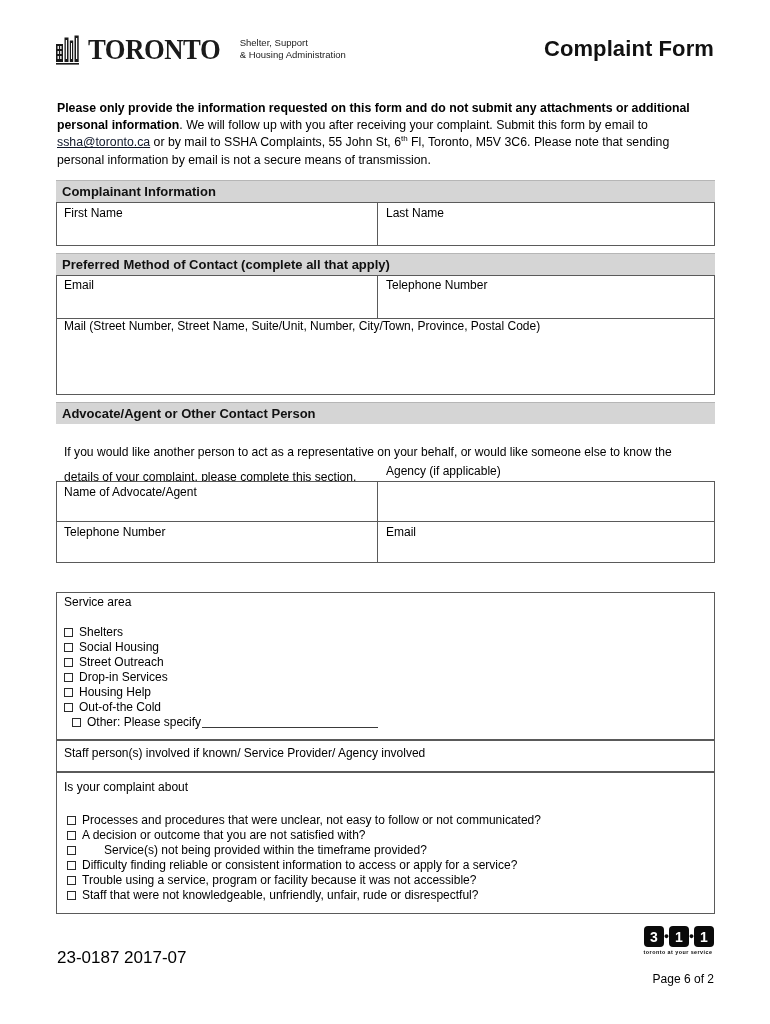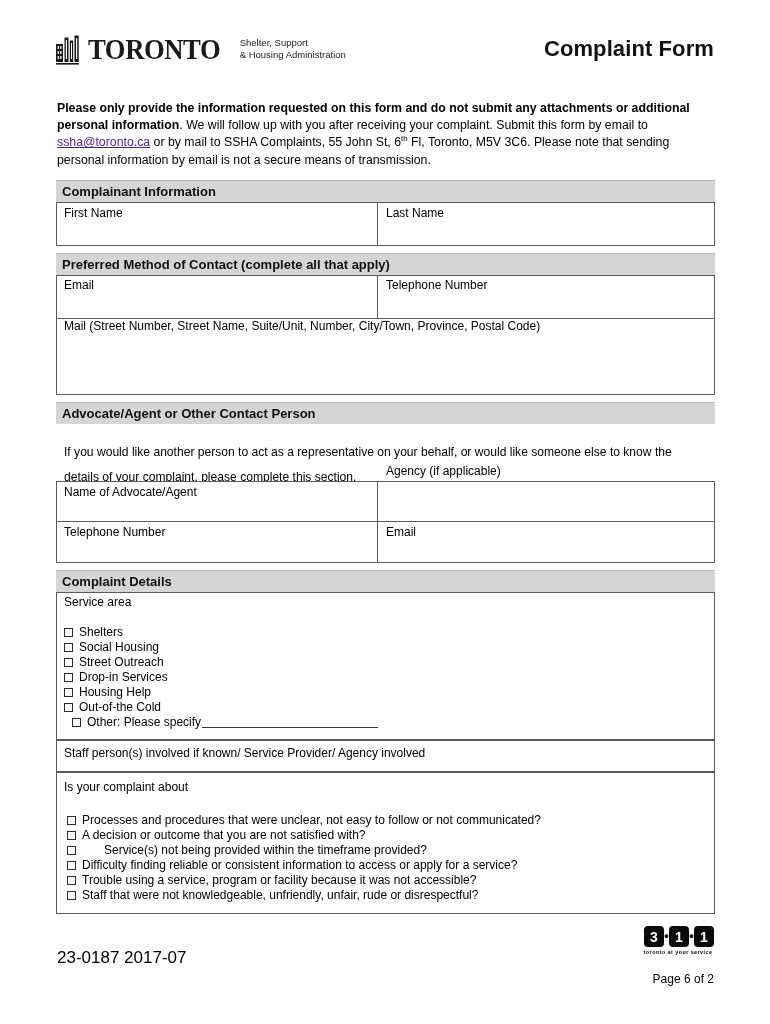--- a/index.html
+++ b/index.html
@@ -80,21 +80,21 @@
     position: absolute;
     left: 57px;
     top: 100px;
     width: 652px;
     font-size: 12.3px;
     line-height: 17.2px;
     color: #000;
   }
   .intro b { font-weight: bold; }
   .intro a.mail-link {
-    color: #4c1d95;
+    color: #0f172a;
     text-decoration: underline;
   }
   sup { font-size: 8px; vertical-align: super; line-height: 0; }
 
   
   .sec-header {
     position: absolute;
     left: 56px;
     width: 659px;
     height: 22px;
@@ -294,21 +294,20 @@
   </div>
   <div class="cell-label" style="left:64px; top:485px;">Name of Advocate/Agent</div>
   <div class="cell-label" style="left:64px; top:502px;"></div>
   <div class="cell-label" style="left:386px; top:464px;">Agency (if applicable)</div>
   <div class="cell-label" style="left:386px; top:502px;"></div>
   <div class="cell-label" style="left:64px; top:525px;">Telephone Number</div>
   <div class="cell-label" style="left:64px; top:542px;"></div>
   <div class="cell-label" style="left:386px; top:525px;">Email</div>
   <div class="cell-label" style="left:386px; top:542px;"></div>
 
-  <div class="sec-header" style="top:570px;">Complaint Details</div>
 
   <div class="box" style="top:592px; height:148px;"></div>
   <div class="cell-label" style="left:64px; top:595px;">Service area</div>
 
   <div class="cbrow" style="left:64px; top:625px;">
     <span class="cbox"></span>
     <span>Shelters</span>
   </div>
   <div class="cbrow" style="left:64px; top:640px;">
     <span class="cbox"></span>

